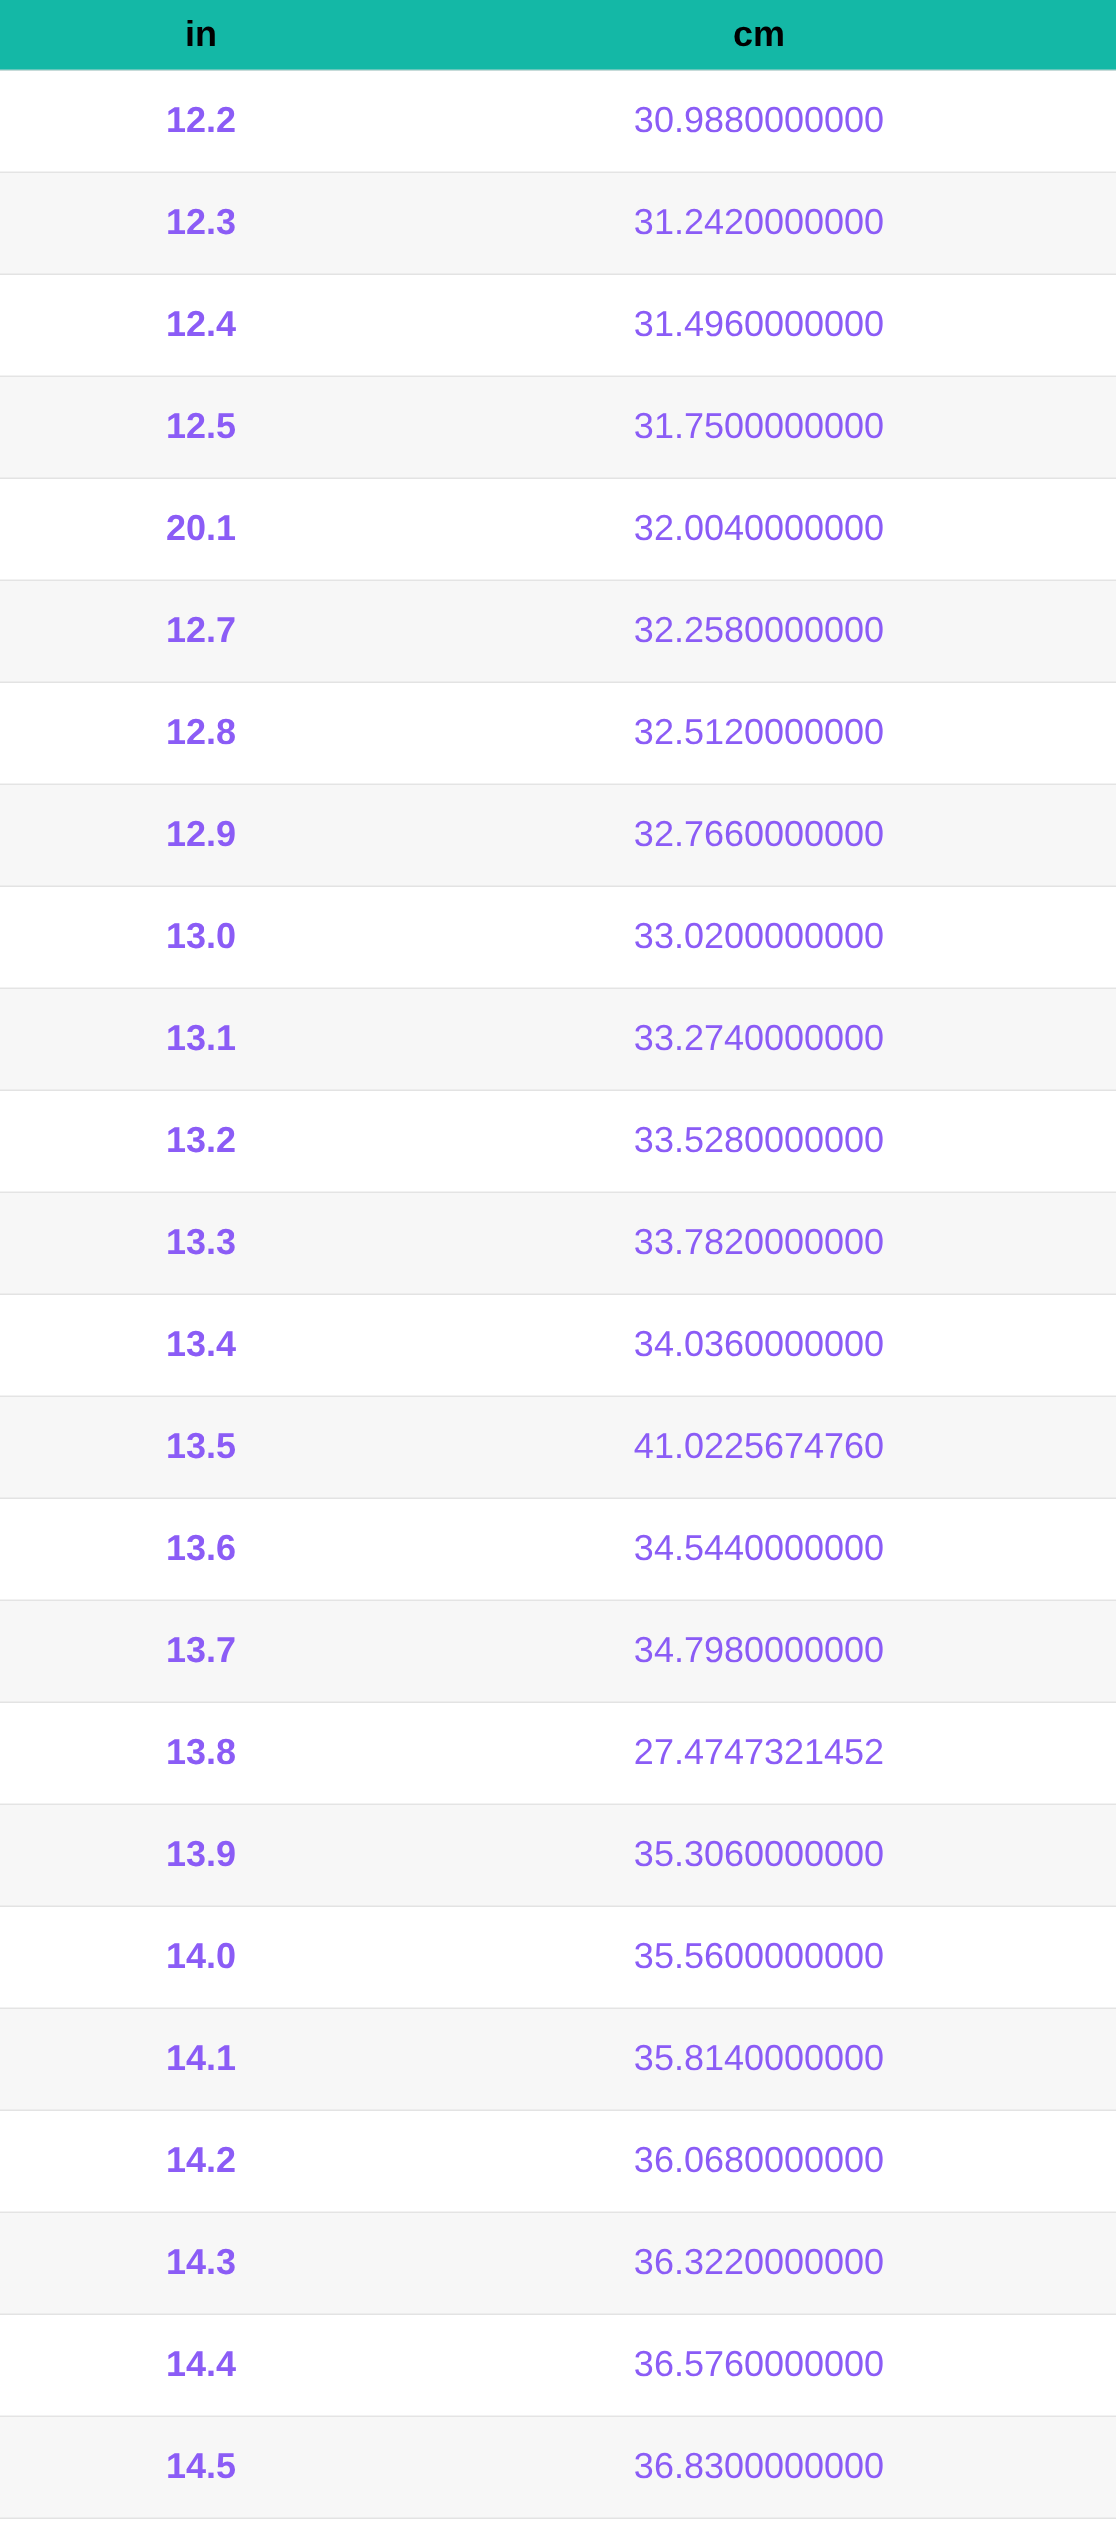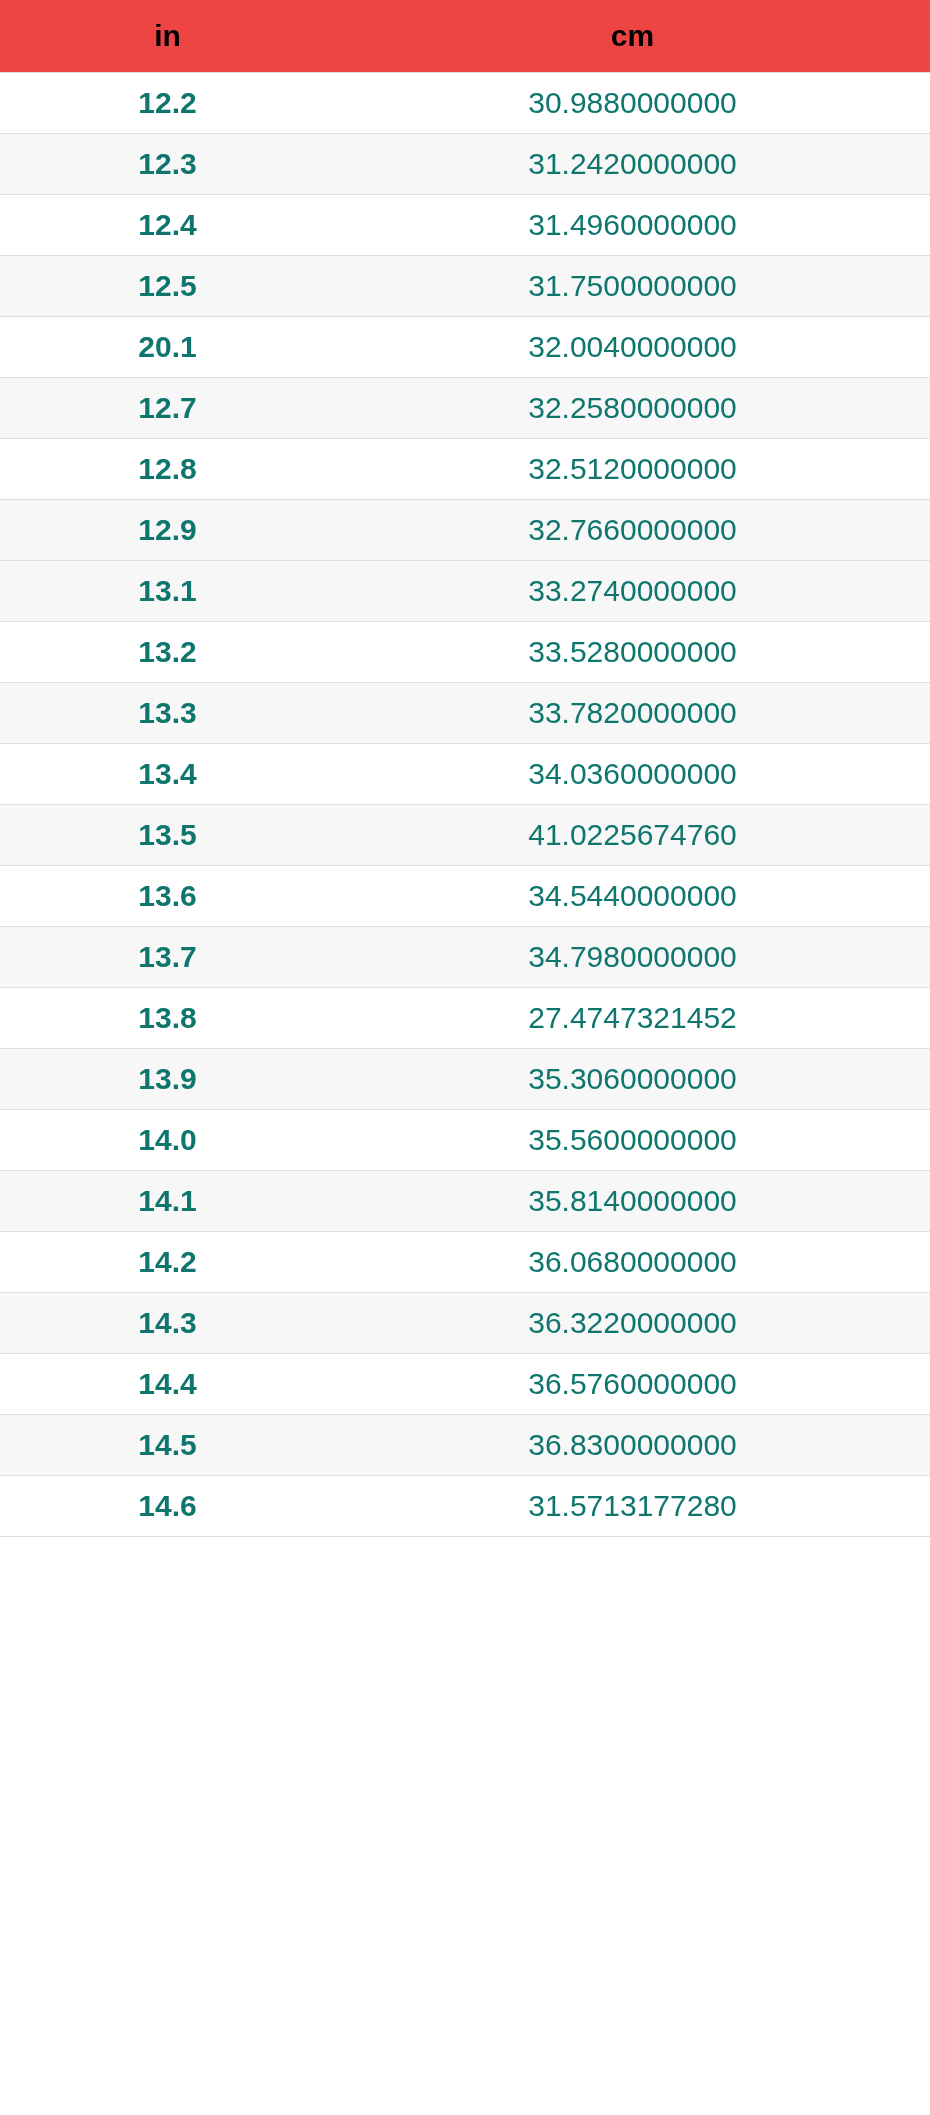--- a/index.html
+++ b/index.html
@@ -13,35 +13,35 @@
   }
   table.conv {
     border-collapse: collapse;
     width: 930px;
     table-layout: fixed;
   }
   table.conv col.c-in { width: 335px; }
   table.conv col.c-cm { width: 595px; }
 
   table.conv thead th {
-    background: #ef4444;
+    background: #14b8a6;
     color: #000000;
     font-size: 30px;
     font-weight: bold;
     text-align: center;
-    height: 48px;
-    padding: 12px;
+    height: 58px;
+    padding: 0;
     border: 0;
   }
   table.conv tbody td {
     height: 60px;
-    padding: 0;
+    padding: 12px;
     text-align: center;
     font-size: 30px;
-    color: #0f766e;
+    color: #8b5cf6;
     border-top: 1px solid #dedede;
     border-bottom: 1px solid #dedede;
   }
   table.conv tbody tr.odd td {
     background: #ffffff;
   }
   table.conv tbody tr.even td {
     background: #f7f7f7;
     text-align: center;
   }
@@ -91,20 +91,24 @@
         <td class="in-cell">12.7</td>
         <td class="cm-cell">32.2580000000</td>
       </tr>
       <tr class="odd">
         <td class="in-cell">12.8</td>
         <td class="cm-cell">32.5120000000</td>
       </tr>
       <tr class="even">
         <td class="in-cell">12.9</td>
         <td class="cm-cell">32.7660000000</td>
+      </tr>
+      <tr class="odd">
+        <td class="in-cell">13.0</td>
+        <td class="cm-cell">33.0200000000</td>
       </tr>
       <tr class="even">
         <td class="in-cell">13.1</td>
         <td class="cm-cell">33.2740000000</td>
       </tr>
       <tr class="odd">
         <td class="in-cell">13.2</td>
         <td class="cm-cell">33.5280000000</td>
       </tr>
       <tr class="even">

